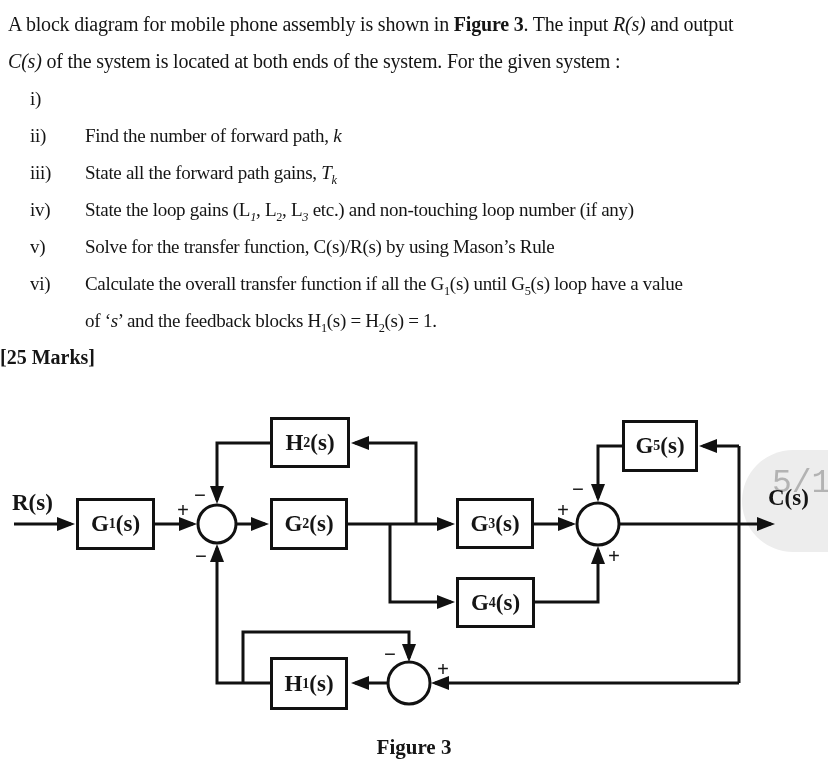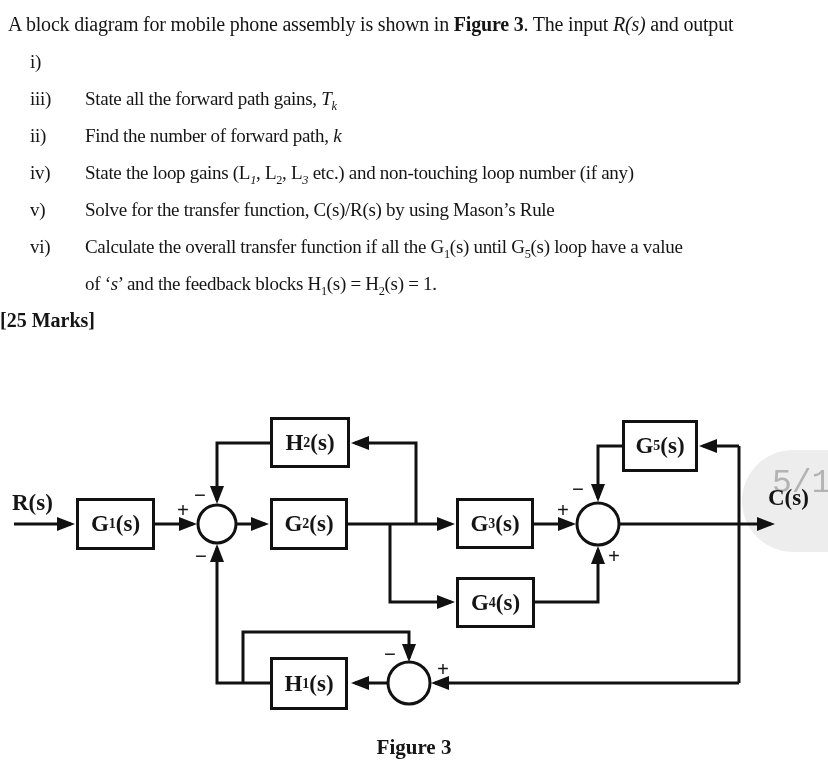--- a/index.html
+++ b/index.html
@@ -39,34 +39,35 @@
   }
   .caption{position:absolute;top:735px;left:0;width:828px;text-align:center;font-weight:bold;font-size:21px;}
 </style>
 </head>
 <body>
 
 <div class="page">
 
   <div class="qtext">
     <div class="para-line"><span>A block diagram for mobile phone assembly is shown in </span><span class="b">Figure 3</span><span>. The input </span><span class="i">R(s)</span><span> and output</span></div>
+    <div class="para-line"><span class="i">C(s)</span><span> of the system is located at both ends of the system. For the given system :</span></div>
 
     <div class="item">
       <span class="marker">i)</span>
     </div>
     <div class="item">
+      <span class="marker">ii)</span>
+      <span class="itext">
+          <span class="item-line"><span>Find the number of forward path, </span><span class="i">k</span></span>
+        </span>
+    </div>
+    <div class="item">
       <span class="marker">iii)</span>
       <span class="itext">
           <span class="item-line"><span>State all the forward path gains, </span><span class="i">T</span><sub class="i">k</sub></span>
-        </span>
-    </div>
-    <div class="item">
-      <span class="marker">ii)</span>
-      <span class="itext">
-          <span class="item-line"><span>Find the number of forward path, </span><span class="i">k</span></span>
         </span>
     </div>
     <div class="item">
       <span class="marker">iv)</span>
       <span class="itext">
           <span class="item-line"><span>State the loop gains (L</span><sub class="i">1</sub><span>, L</span><sub>2</sub><span>, L</span><sub class="i">3</sub><span> etc.) and non-touching loop number (if any)</span></span>
         </span>
     </div>
     <div class="item">
       <span class="marker">v)</span>

